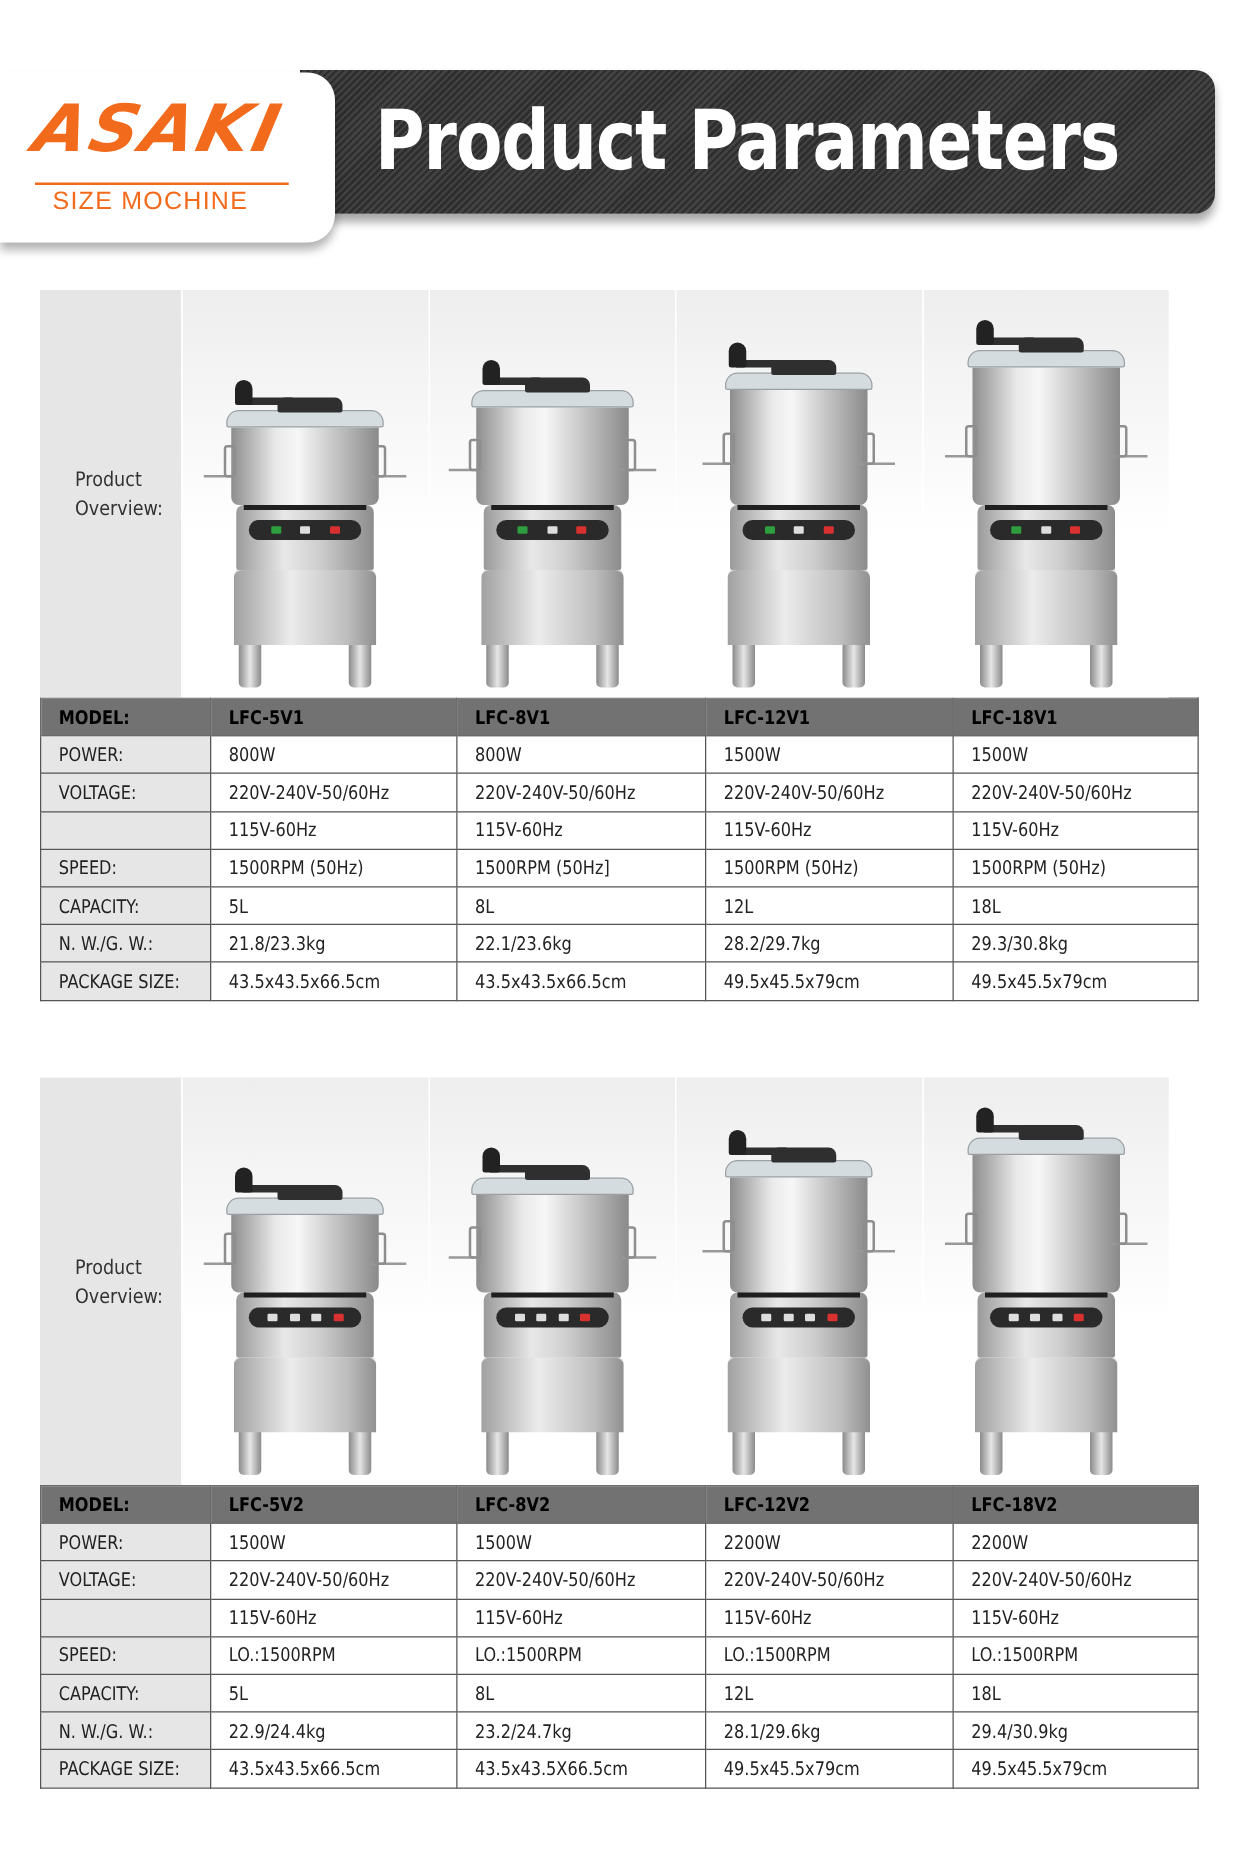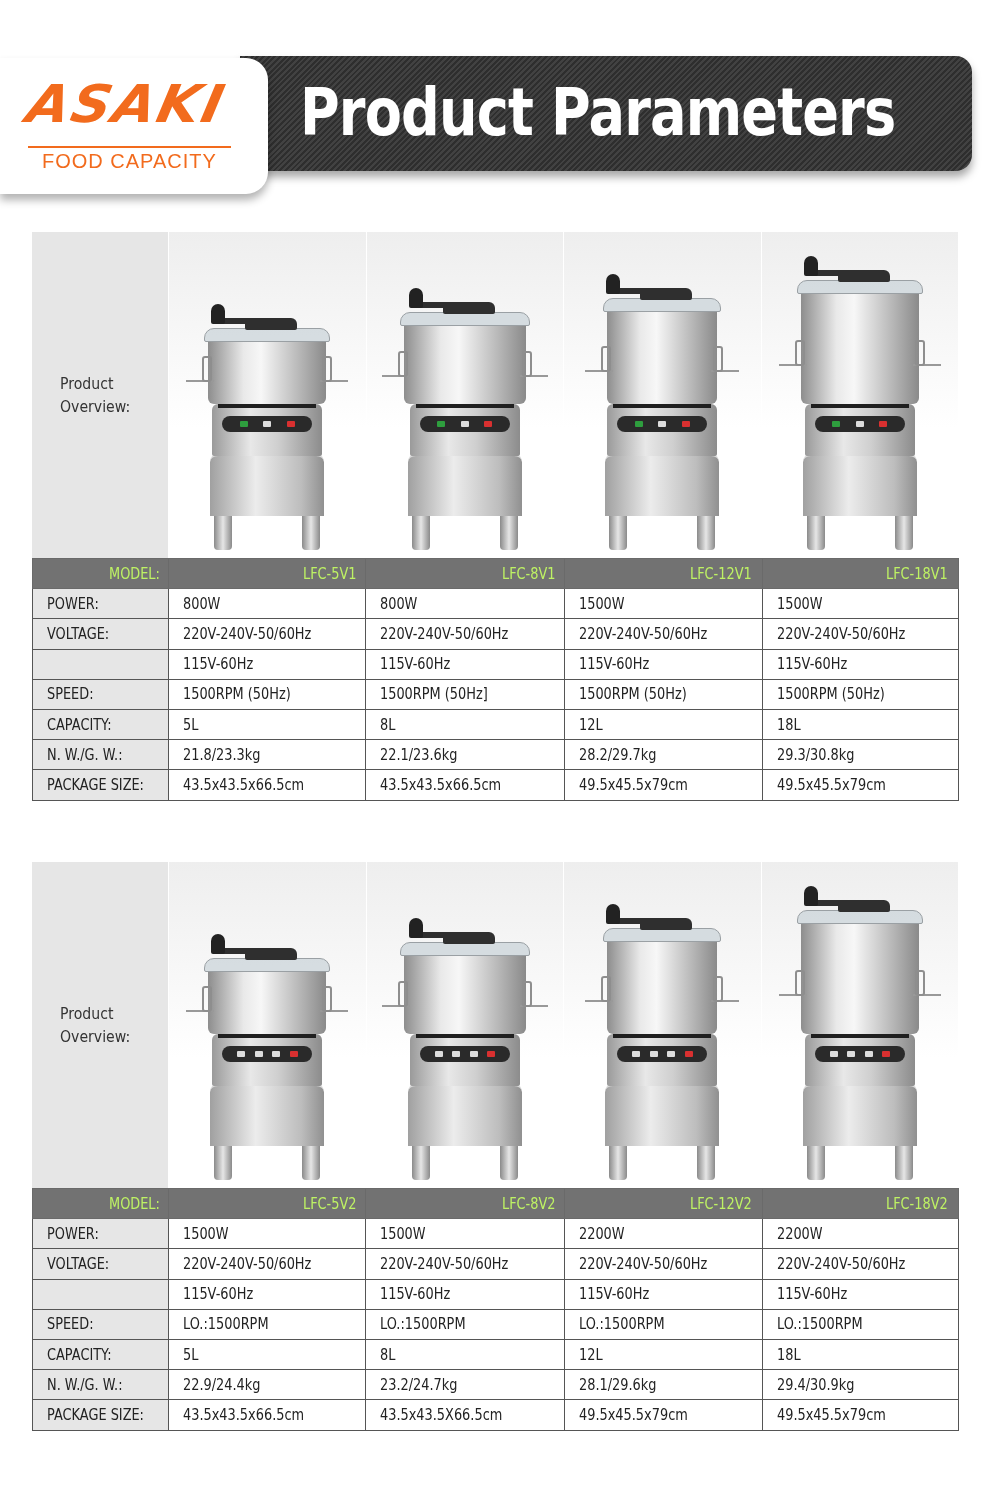--- a/index.html
+++ b/index.html
@@ -15,21 +15,21 @@
   .logo-card { position: absolute; left: 0; top: 2px; width: 268px; height: 136px; background: #fff; border-radius: 0 22px 22px 0;
     box-shadow: 0 6px 8px rgba(0,0,0,0.3); }
   .logo-text { position: absolute; left: 28px; top: 16px; font-family: "DejaVu Sans", sans-serif; font-style: italic; font-weight: bold;
     font-size: 52px; color: #f26b1d; letter-spacing: 2px; transform: skewX(-12deg) scaleX(1.05); transform-origin: left; }
   .logo-line { position: absolute; left: 28px; top: 88px; width: 203px; height: 2px; background: #f26b1d; }
   .logo-sub { position: absolute; left: 42px; top: 92px; font-size: 20px; color: #f26b1d; letter-spacing: 1px; }
 
   
   .section { position: absolute; left: 32px; width: 926px; }
   .overview { position: relative; height: 326px; display: flex; }
-  .overview-label-cell { width: 136px; background: #e6e6e6; position: relative; }
+  .overview-label-cell { width: 113px; background: #e6e6e6; position: relative; }
   .overview-label { position: absolute; left: 28px; top: 140px; font-size: 16px; color: #333; line-height: 23px; font-family: "DejaVu Sans", sans-serif; transform: scaleX(0.88); transform-origin: left; }
   .img-cell { width: 197.5px; position: relative; background: linear-gradient(#eeeeee, #ffffff 60%); border-left: 1px solid #fff; }
 
   
   .machine { position: absolute; left: 50%; bottom: 8px; transform: translateX(-50%); }
   .leg { position: absolute; bottom: 0; width: 18px; height: 36px; background: linear-gradient(90deg, #8a8a8a, #e6e6e6, #8a8a8a); border-radius: 2px 2px 4px 4px; }
   .body { position: absolute; background: linear-gradient(90deg, #9a9a9a 0%, #e8e8e8 35%, #cfcfcf 60%, #8c8c8c 100%); border-radius: 6px 6px 2px 2px; }
   .body-lower { position: absolute; background: linear-gradient(90deg, #a0a0a0, #ececec 40%, #bdbdbd 80%, #909090); border-radius: 8px 8px 0 0; border-top: 2px solid #d8d8d8; }
   .panel { position: absolute; height: 16px; background: #2a2a2a; border-radius: 8px; display: flex; align-items: center; justify-content: space-around; padding: 0 10px; }
   .btn { width: 8px; height: 6px; border-radius: 1px; }
@@ -39,39 +39,39 @@
   .arm { position: absolute; height: 6px; background: #2f2f2f; }
   .knob { position: absolute; width: 14px; height: 20px; background: #222; border-radius: 7px 7px 2px 2px; }
   .handle { position: absolute; height: 2px; background: #999; }
   .clip { position: absolute; width: 10px; height: 26px; border: 2px solid #8e8e8e; border-radius: 3px; }
   .rim { position: absolute; height: 14px; background: #1f1f1f; }
 
   
   table.spec { width: 926px; border-collapse: collapse; table-layout: fixed; }
   table.spec td { height: 30.2px; border: 1px solid #555; font-family: "DejaVu Sans", sans-serif; font-size: 15px; color: #222; padding-left: 14px; white-space: nowrap; }
   table.spec td span { display: inline-block; transform: scaleX(0.86); transform-origin: left center; }
-  table.spec tr.hdr td { background: #727272; color: #bef264; font-weight: normal; border-color: #6a6a6a; text-align: right; }
+  table.spec tr.hdr td { background: #727272; color: #000000; font-weight: bold; border-color: #6a6a6a; }
   table.spec td.lbl { background: #e6e6e6; }
   col.c0 { width: 136px; }
   col.c1 { width: 197px; }
   col.c2 { width: 199px; }
   col.c3 { width: 198px; }
   col.c4 { width: 196px; }
 </style>
 </head>
 <body>
 
 <div class="header">
   <div class="banner">
     <div class="banner-title">Product Parameters</div>
   </div>
   <div class="logo-card">
     <div class="logo-text">ASAKI</div>
     <div class="logo-line"></div>
-    <div class="logo-sub">FOOD CAPACITY</div>
+    <div class="logo-sub">SIZE MOCHINE</div>
   </div>
 </div>
 
 <div class="section" id="sec0" style="top:232px;">
   <div class="overview">
     <div class="overview-label-cell">
       <div class="overview-label">
         <div>Product</div>
         <div>Overview:</div>
       </div>

